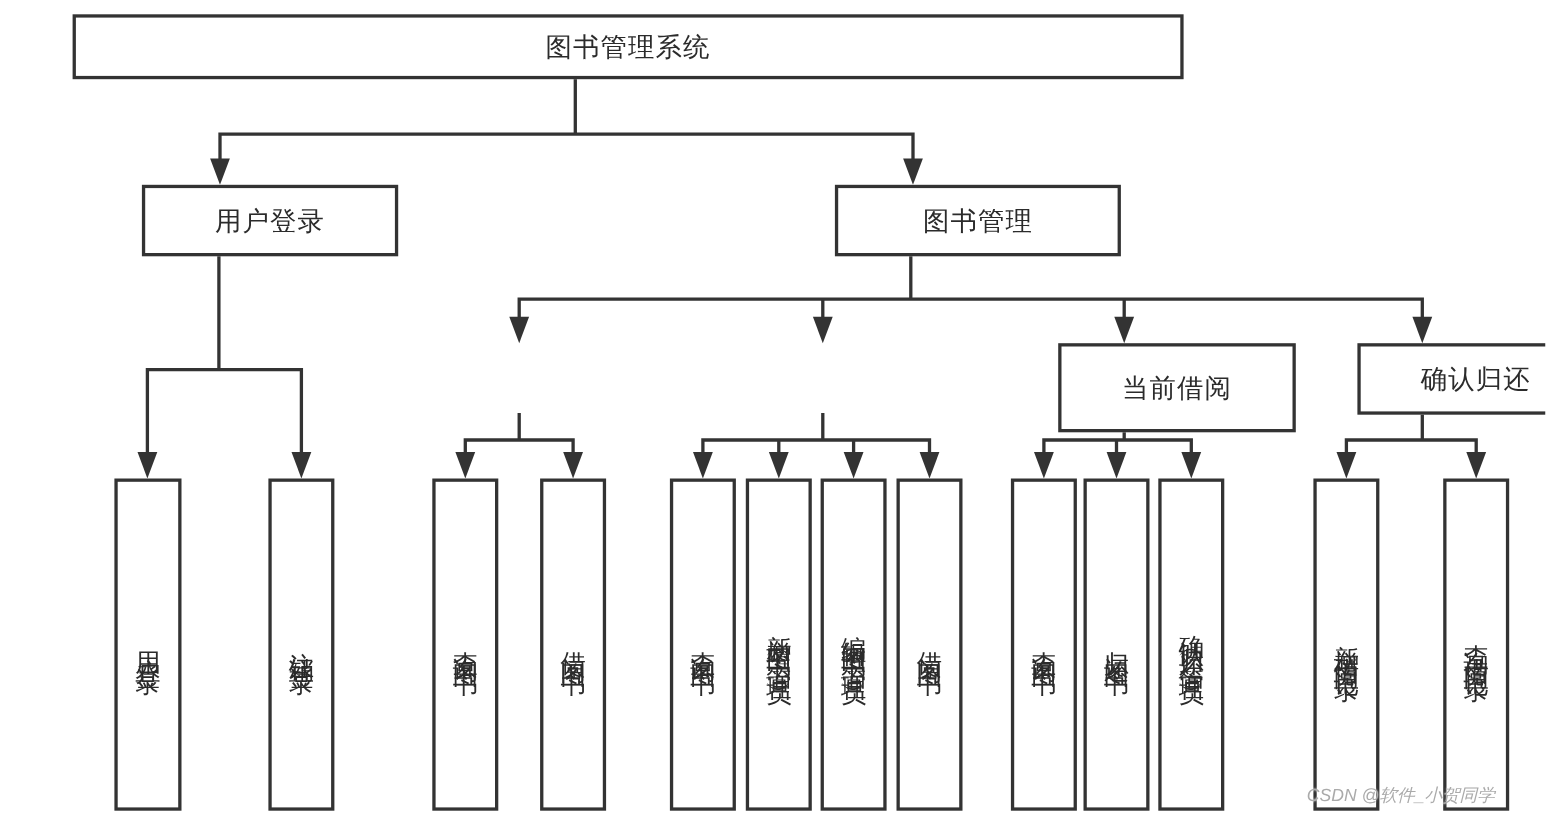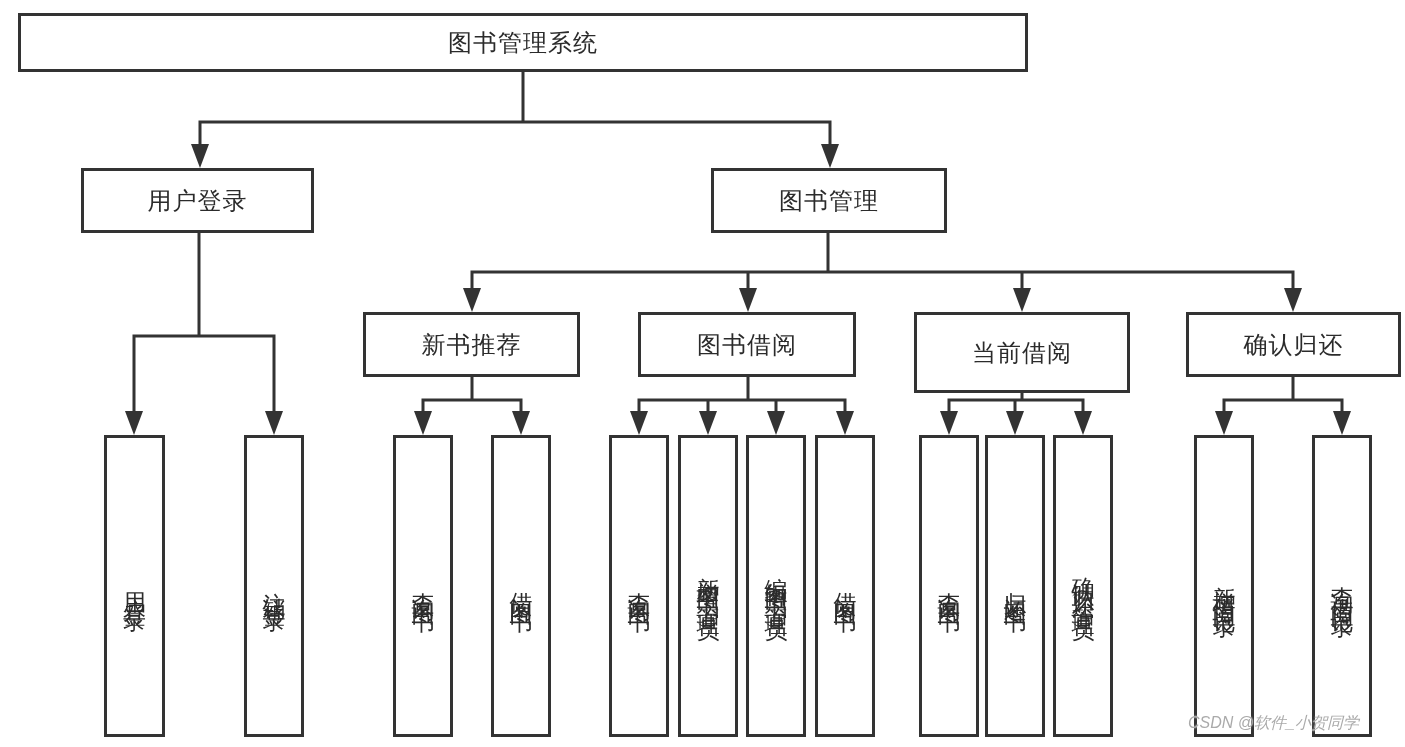--- a/index.html
+++ b/index.html
@@ -21,20 +21,21 @@
   #wires{position:absolute;left:0;top:0;z-index:1;}
   .hbox{
     position:absolute;
     box-sizing:border-box;
     border:3px solid var(--border);
     background:var(--fill);
     display:flex;align-items:center;justify-content:center;
     font-size:24px;
     z-index:2;
     letter-spacing:1px;
+    margin-left:48px;
   }
   .vbox{
     position:absolute;
     box-sizing:border-box;
     border:3px solid var(--border);
     background:var(--fill);
     display:flex;align-items:center;justify-content:center;
     z-index:2;
   }
   .vbox span{
@@ -100,30 +101,24 @@
       </g>
   </svg>
 
   <div class="hbox" style="left:18px;top:13px;width:1010px;height:59px">
     <span>图书管理系统</span>
   </div>
 
   <div class="hbox" style="left:81px;top:168px;width:233px;height:65px">
     <span>用户登录</span>
   </div>
-  <div class="hbox" style="left:711px;top:168px;width:236px;height:65px">
+  <div class="hbox" style="left:711px;top:168px;width:260px;height:65px">
     <span>图书管理</span>
   </div>
 
-  <div class="hbox" style="left:363px;top:312px;width:217px;height:65px">
-    <span>新书推荐</span>
-  </div>
-  <div class="hbox" style="left:638px;top:312px;width:218px;height:65px">
-    <span>图书借阅</span>
-  </div>
   <div class="hbox" style="left:914px;top:312px;width:216px;height:81px">
     <span>当前借阅</span>
   </div>
   <div class="hbox" style="left:1186px;top:312px;width:215px;height:65px">
     <span>确认归还</span>
   </div>
 
   <div class="vbox" style="left:104px;top:435px;width:61px;height:302px">
     <span>用户登录</span>
   </div>

